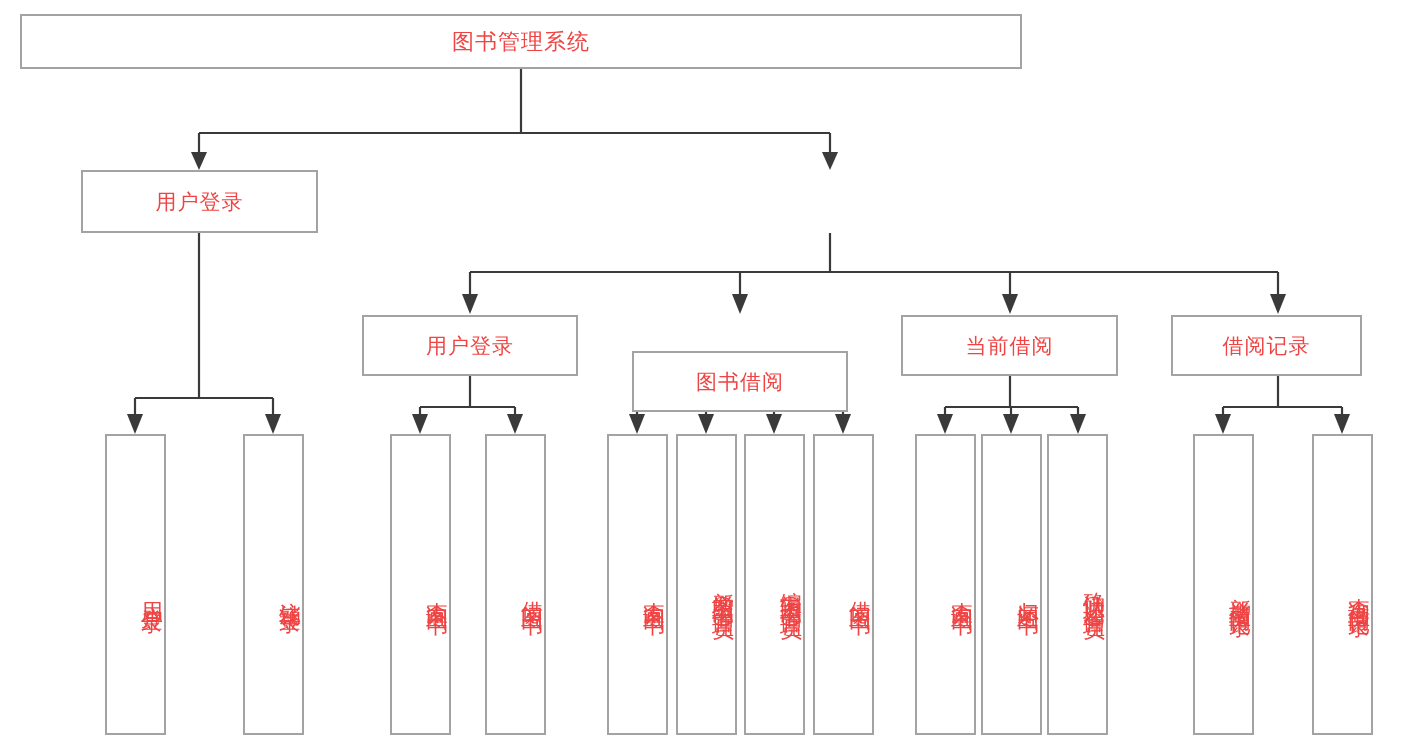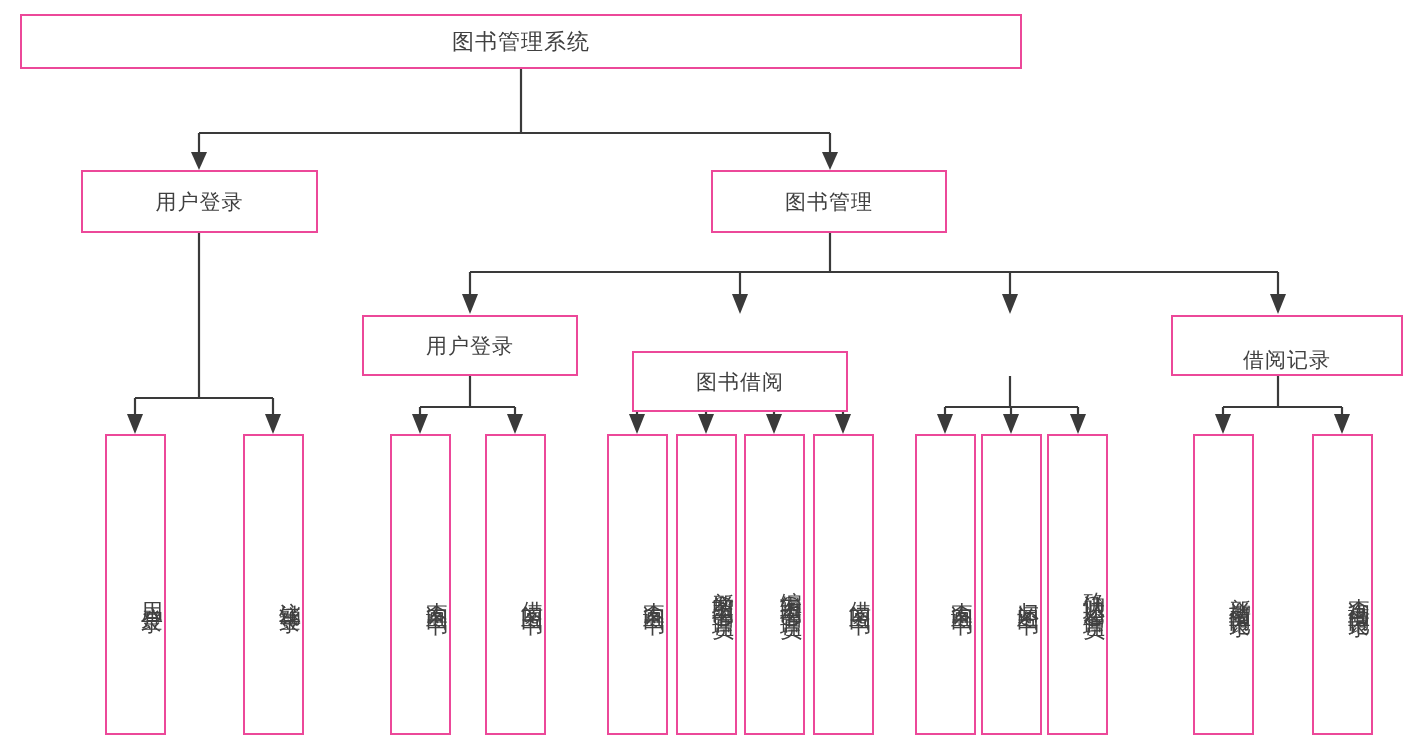--- a/index.html
+++ b/index.html
@@ -17,25 +17,25 @@
   #diagram-root {
     position: absolute;
     left: 0; top: 0;
     width: 1405px;
     height: 747px;
   }
   .node {
     position: absolute;
     box-sizing: border-box;
     background: #ffffff;
-    border: 2px solid #ec4899;
+    border: 2px solid #a3a3a3;
     display: flex;
     align-items: center;
     justify-content: center;
-    color: #404040;
+    color: #ef4444;
   }
   .node.horizontal {
     font-size: 21px;
     letter-spacing: 1px;
   }
   .node.vertical {
     writing-mode: vertical-rl;
     text-orientation: upright;
     font-size: 22px;
     letter-spacing: 4px;
@@ -140,31 +140,31 @@
     <polygon points="1334,414 1350,414 1342,434" fill="#3a3a3a" stroke="none"></polygon>
   </svg>
 
   <div class="node horizontal" id="root-node" style="left:20px; top:14px; width:1002px; height:55px;">
     <span class="lbl">图书管理系统</span>
   </div>
 
   <div class="node horizontal" style="left:81px; top:170px; width:237px; height:63px;">
     <span class="lbl">用户登录</span>
   </div>
-  <div class="node horizontal" style="left:711px; top:170px; width:236px; height:63px;">
-    <span class="lbl">图书管理</span>
-  </div>
 
   <div class="node horizontal" style="left:362px; top:315px; width:216px; height:61px;">
     <span class="lbl">用户登录</span>
   </div>
   <div class="node horizontal" style="left:632px; top:315px; width:216px; height:61px;margin-top:36px;">
     <span class="lbl">图书借阅</span>
   </div>
-  <div class="node horizontal" style="left:1171px; top:315px; width:232px; height:61px;align-items:flex-end;">
+  <div class="node horizontal" style="left:901px; top:315px; width:217px; height:61px;">
+    <span class="lbl">当前借阅</span>
+  </div>
+  <div class="node horizontal" style="left:1171px; top:315px; width:191px; height:61px;">
     <span class="lbl">借阅记录</span>
   </div>
 
   <div class="node vertical" style="left:105px; top:434px; width:61px; height:301px;">
     <span class="lbl">用户登录</span>
   </div>
   <div class="node vertical" style="left:243px; top:434px; width:61px; height:301px;">
     <span class="lbl">注销登录</span>
   </div>
 

